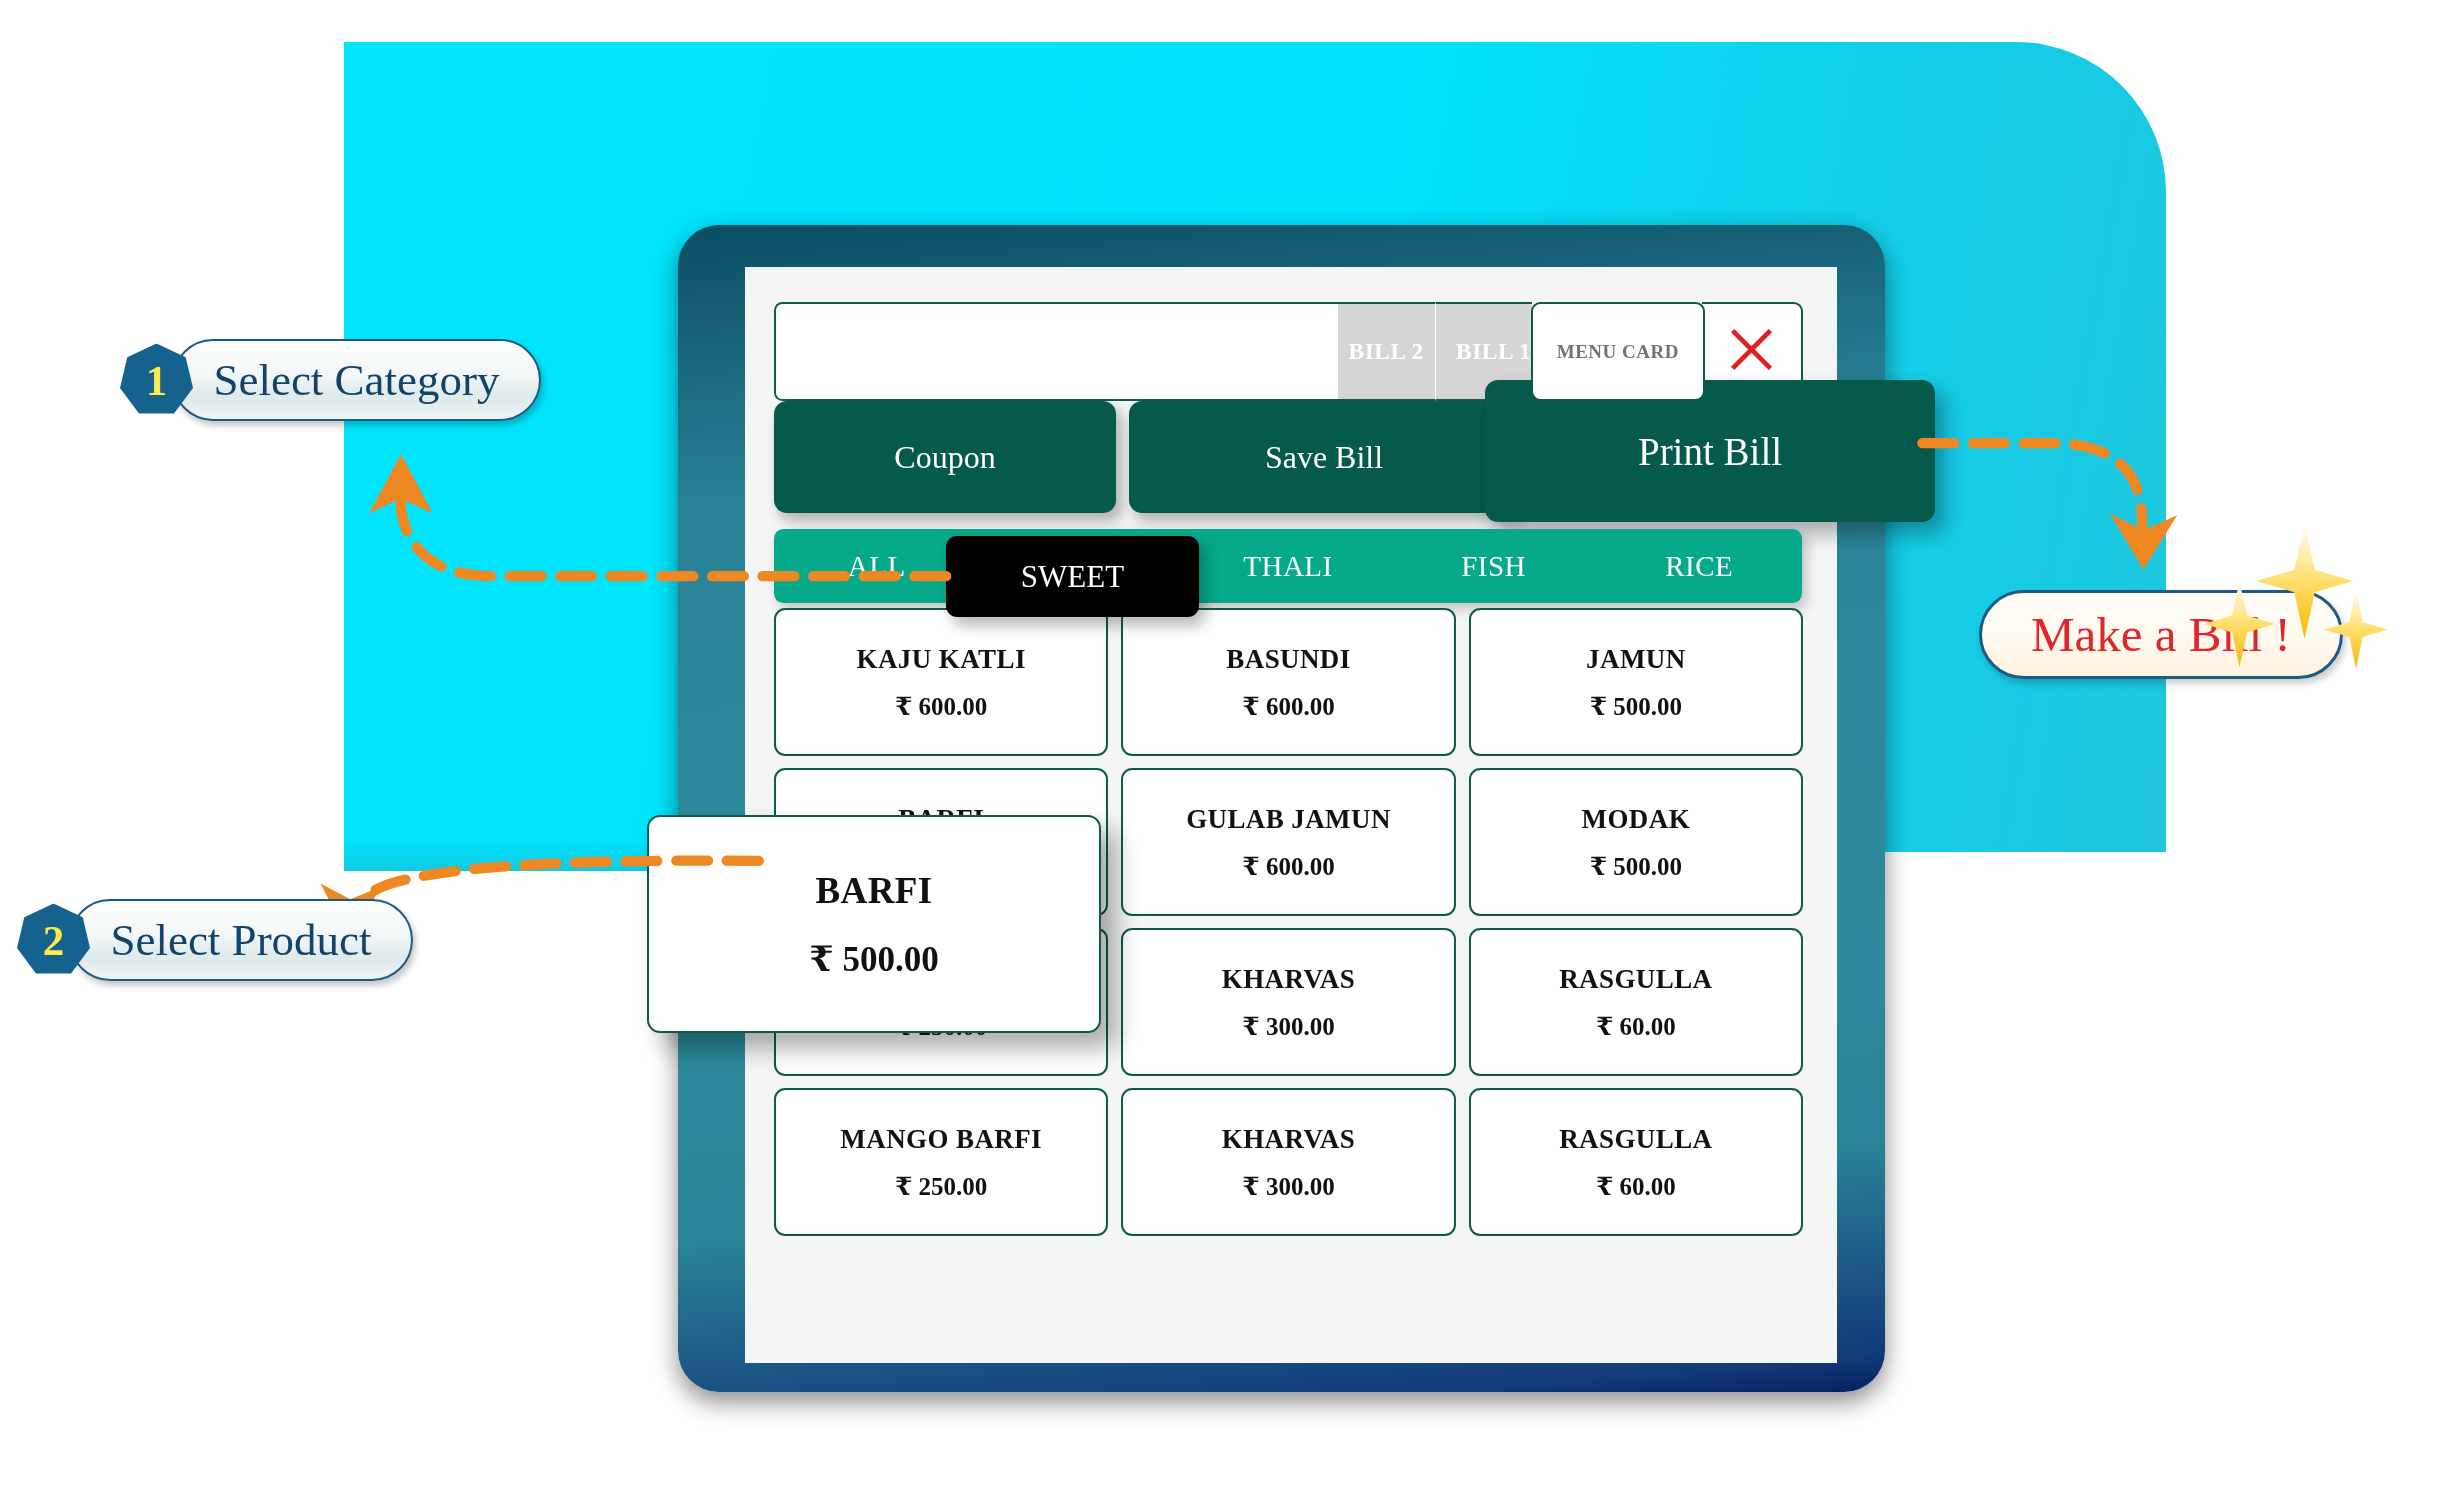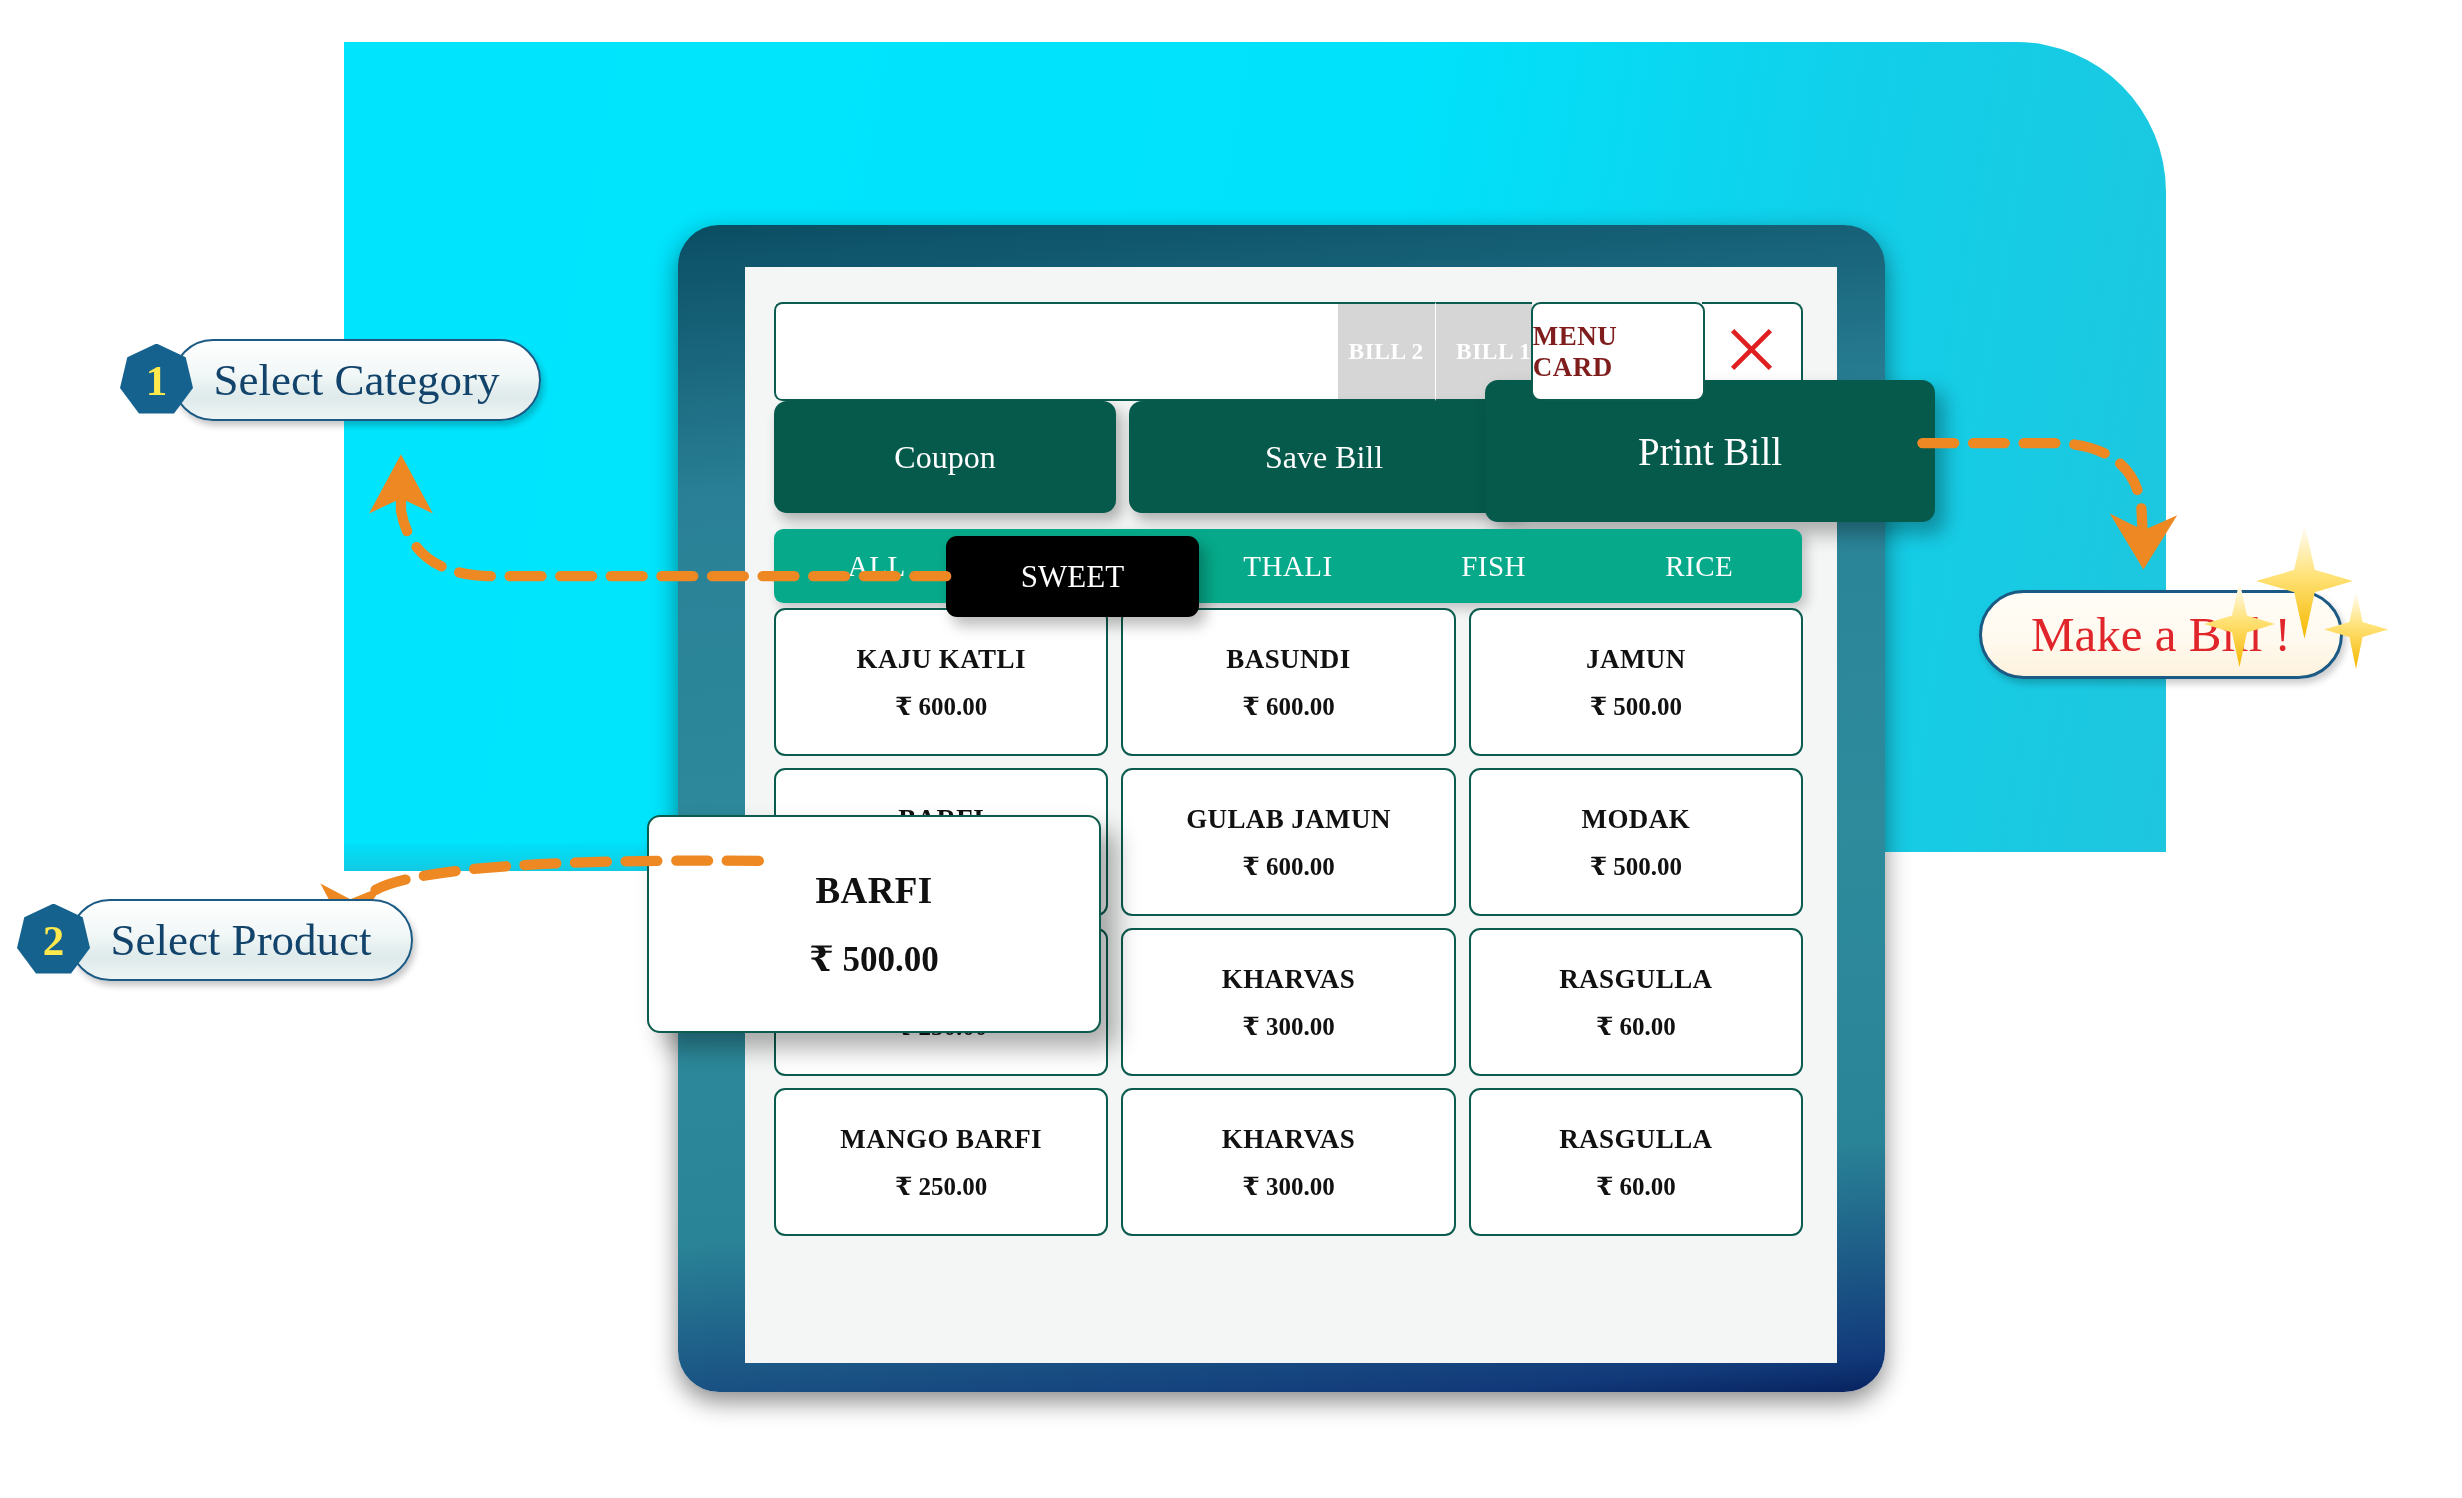--- a/index.html
+++ b/index.html
@@ -67,23 +67,23 @@
     letter-spacing: 0.5px;
     display: flex; align-items: center; justify-content: center;
     border-top: 2.3px solid #0b5c4e;
     border-bottom: 2.3px solid #0b5c4e;
     box-sizing: border-box;
   }
   .bill-tab + .bill-tab { border-left: 1.9px solid #ffffff; padding-left: 20px; }
   #menu-card-tab {
     width: 174px;
     background: #ffffff;
-    color: #7f1d1d;
+    color: #737373;
     font-weight: bold;
-    font-size: 27px;
+    font-size: 19px;
     letter-spacing: 0.5px;
     display: flex; align-items: center; justify-content: center;
     border: 2.3px solid #0b5c4e;
     border-radius: 9.4px;
     box-sizing: border-box;
     margin-left: -0.9px;
     z-index: 3;
   }
   #close-tab {
     width: 101px;

